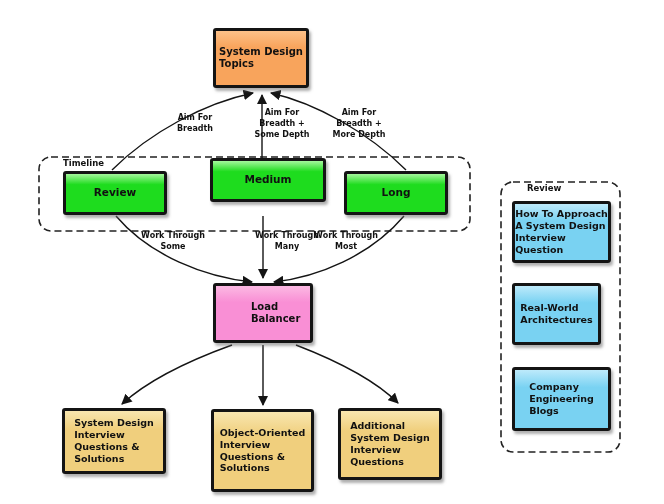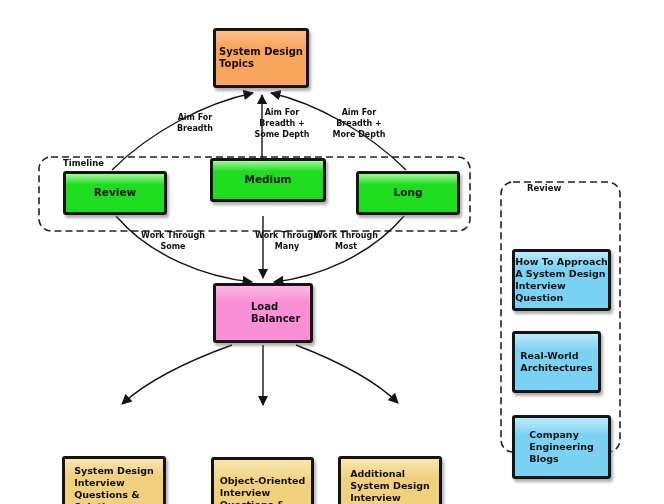--- a/index.html
+++ b/index.html
@@ -12,21 +12,21 @@
     position:absolute;box-sizing:border-box;border:3px solid #141414;border-radius:3px;
     display:flex;align-items:center;justify-content:center;text-align:left;
     font-weight:bold;white-space:pre-line;line-height:1.25;
     box-shadow:2px 3px 3px rgba(110,110,110,0.55);
   }
   .orange{background:linear-gradient(180deg,#fcc189 0%,#f8a45c 30%);}
   .green {background:linear-gradient(180deg,#a4f79c 0%,#1edc1e 28%);}
   .pink  {background:linear-gradient(180deg,#fcb9e3 0%,#f98fd5 30%);padding-left:35px;}
   .tan   {background:linear-gradient(180deg,#f8e6af 0%,#f0cf7d 30%);}
   .blue  {background:linear-gradient(180deg,#bdeafb 0%,#79d2f2 30%);}
-  .f10{font-size:10px;} .f105{font-size:10.5px;} .f95{font-size:9.5px;margin-top:48px;}
+  .f10{font-size:10px;} .f105{font-size:10.5px;} .f95{font-size:9.5px;}
   .elabel{
     position:absolute;transform:translateX(-50%);font-size:8px;font-weight:bold;
     text-align:center;white-space:pre-line;line-height:1.35;color:#111;
   }
   .glabel{
     position:absolute;font-size:8.5px;font-weight:bold;color:#111;
     background:#ffffff;padding:0 3px;line-height:1;margin-left:12px;
   }
 </style>
 </head>
@@ -58,21 +58,21 @@
   </svg>
 
   <div class="glabel" style="left:48px;top:159px">Timeline</div>
   <div class="glabel" style="left:512px;top:184px">Review</div>
 
   <div class="node orange f10" style="left:213px;top:28px;width:96px;height:60px">System Design
 Topics</div>
 
   <div class="node green f105" style="left:63px;top:171px;width:104px;height:44px">Review</div>
   <div class="node green f105" style="left:210px;top:158px;width:116px;height:44px">Medium</div>
-  <div class="node green f105" style="left:356px;top:171px;width:104px;height:44px">Long</div>
+  <div class="node green f105" style="left:344px;top:171px;width:104px;height:44px">Long</div>
 
   <div class="node pink f10" style="left:213px;top:283px;width:100px;height:60px">Load Balancer</div>
 
   <div class="node tan f95" style="left:62px;top:408px;width:104px;height:66px">System Design
 Interview
 Questions &amp;
 Solutions</div>
   <div class="node tan f95" style="left:211px;top:409px;width:103px;height:83px">Object-Oriented
 Interview
 Questions &amp;

